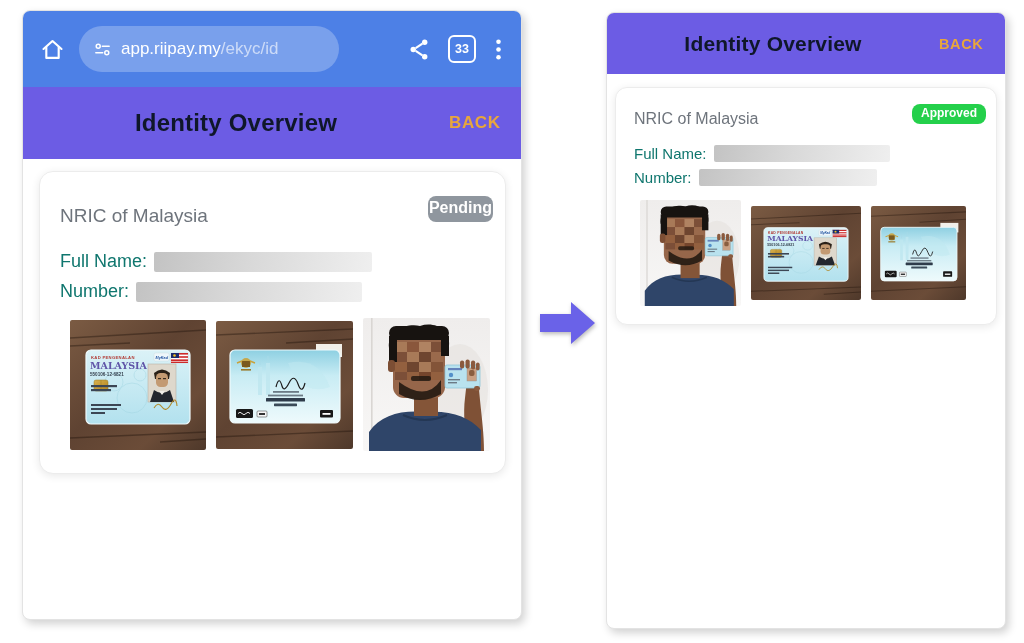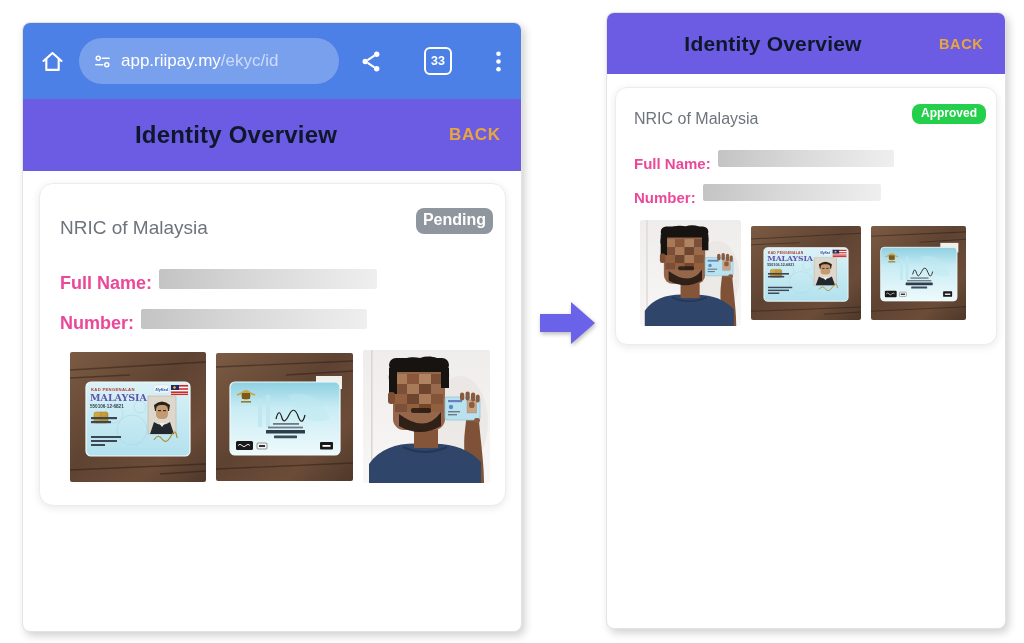--- a/index.html
+++ b/index.html
@@ -2,33 +2,33 @@
 <html><head>
 <meta charset="utf-8">
 <style>
   html,body{margin:0;padding:0;background:#ffffff;}
   body{width:1024px;height:643px;position:relative;overflow:hidden;
        font-family:"Liberation Sans",sans-serif;-webkit-font-smoothing:antialiased;}
 
   
   .phone{position:absolute;background:#fff;border:1px solid #e3e3e3;border-radius:8px;
          box-shadow:3px 4px 9px rgba(0,0,0,.18);overflow:hidden;}
-  .phone-before{left:22px;top:22px;width:498px;height:608px;}
+  .phone-before{left:22px;top:10px;width:498px;height:608px;}
   .phone-after{left:606px;top:12px;width:398px;height:615px;}
 
   
   .browser-bar{height:76px;background:#4d80e6;display:flex;align-items:center;padding:0 16px;}
   .browser-bar svg{display:block;}
   .home-btn{width:27px;height:27px;flex:none;cursor:pointer;}
   .url-pill{width:232px;height:46px;margin-left:13px;background:rgba(255,255,255,.25);
             border-radius:23px;display:flex;align-items:center;padding:0 14px;gap:9px;
             color:#fff;font-size:17px;white-space:nowrap;overflow:hidden;}
   .url-host{color:#ffffff;}
   .url-path{color:rgba(255,255,255,.62);}
-  .right-icons{margin-left:auto;display:flex;align-items:center;gap:40px;}
+  .right-icons{margin-left:auto;display:flex;align-items:center;gap:16px;}
   .tab-counter{width:24px;height:24px;border:2px solid #fff;border-radius:6px;color:#fff;
                font-size:12.5px;font-weight:bold;display:flex;align-items:center;justify-content:center;}
 
   
   .app-header{background:#6c5ce4;display:flex;align-items:center;}
   .phone-before .app-header{height:72px;}
   .phone-after  .app-header{height:61px;}
   .app-title{flex:1;text-align:center;color:#0f172a;font-weight:bold;letter-spacing:.2px;}
   .phone-before .app-title{font-size:24px;}
   .phone-after  .app-title{font-size:21px;}
@@ -40,30 +40,30 @@
   .id-card{background:#fff;border:1px solid #ececec;border-radius:14px;
            box-shadow:0 2px 8px rgba(0,0,0,.09);}
   .phone-before .id-card{margin:12px 15px 0 16px;padding:24px 12px 22px 20px;}
   .phone-after  .id-card{margin:13px 8px 0 8px;padding:16px 10px 18px 18px;border-radius:12px;}
 
   .card-head{display:flex;align-items:flex-start;justify-content:space-between;}
   .card-title{color:#6e747c;}
   .phone-before .card-title{font-size:19px;margin-top:9px;}
   .phone-after  .card-title{font-size:16px;margin-top:6px;}
   .status-badge{color:#fff;font-weight:bold;border-radius:8px;}
-  .phone-before .status-badge{font-size:16px;padding:3px 7px 5px;}
+  .phone-before .status-badge{font-size:16px;padding:3px 1px 5px;}
   .phone-after  .status-badge{font-size:12px;padding:2px 9px 4px;}
   .badge-pending{background:#8f969e;}
   .badge-approved{background:#24d04b;}
 
   .fields{display:flex;flex-direction:column;}
   .phone-before .fields{margin-top:24px;gap:9px;}
   .phone-after  .fields{margin-top:17px;gap:7px;}
   .field-row{display:flex;align-items:center;}
-  .field-label{font-weight:bold;color:#ec4899;margin-top:10px;}
+  .field-label{font-weight:normal;color:#0f766e;}
   .phone-before .field-label{font-size:18px;}
   .phone-after  .field-label{font-size:15px;}
   .redacted{border-radius:2px;margin-left:7px;
             background:linear-gradient(100deg,#c3c3c3 0%,#d9d9d9 45%,#efefef 100%);}
   .phone-before .redacted{height:20px;}
   .phone-after  .redacted{height:17px;}
   .phone-before .redacted.name-bar{width:218px;}
   .phone-before .redacted.number-bar{width:226px;}
   .phone-after  .redacted.name-bar{width:176px;}
   .phone-after  .redacted.number-bar{width:178px;}

